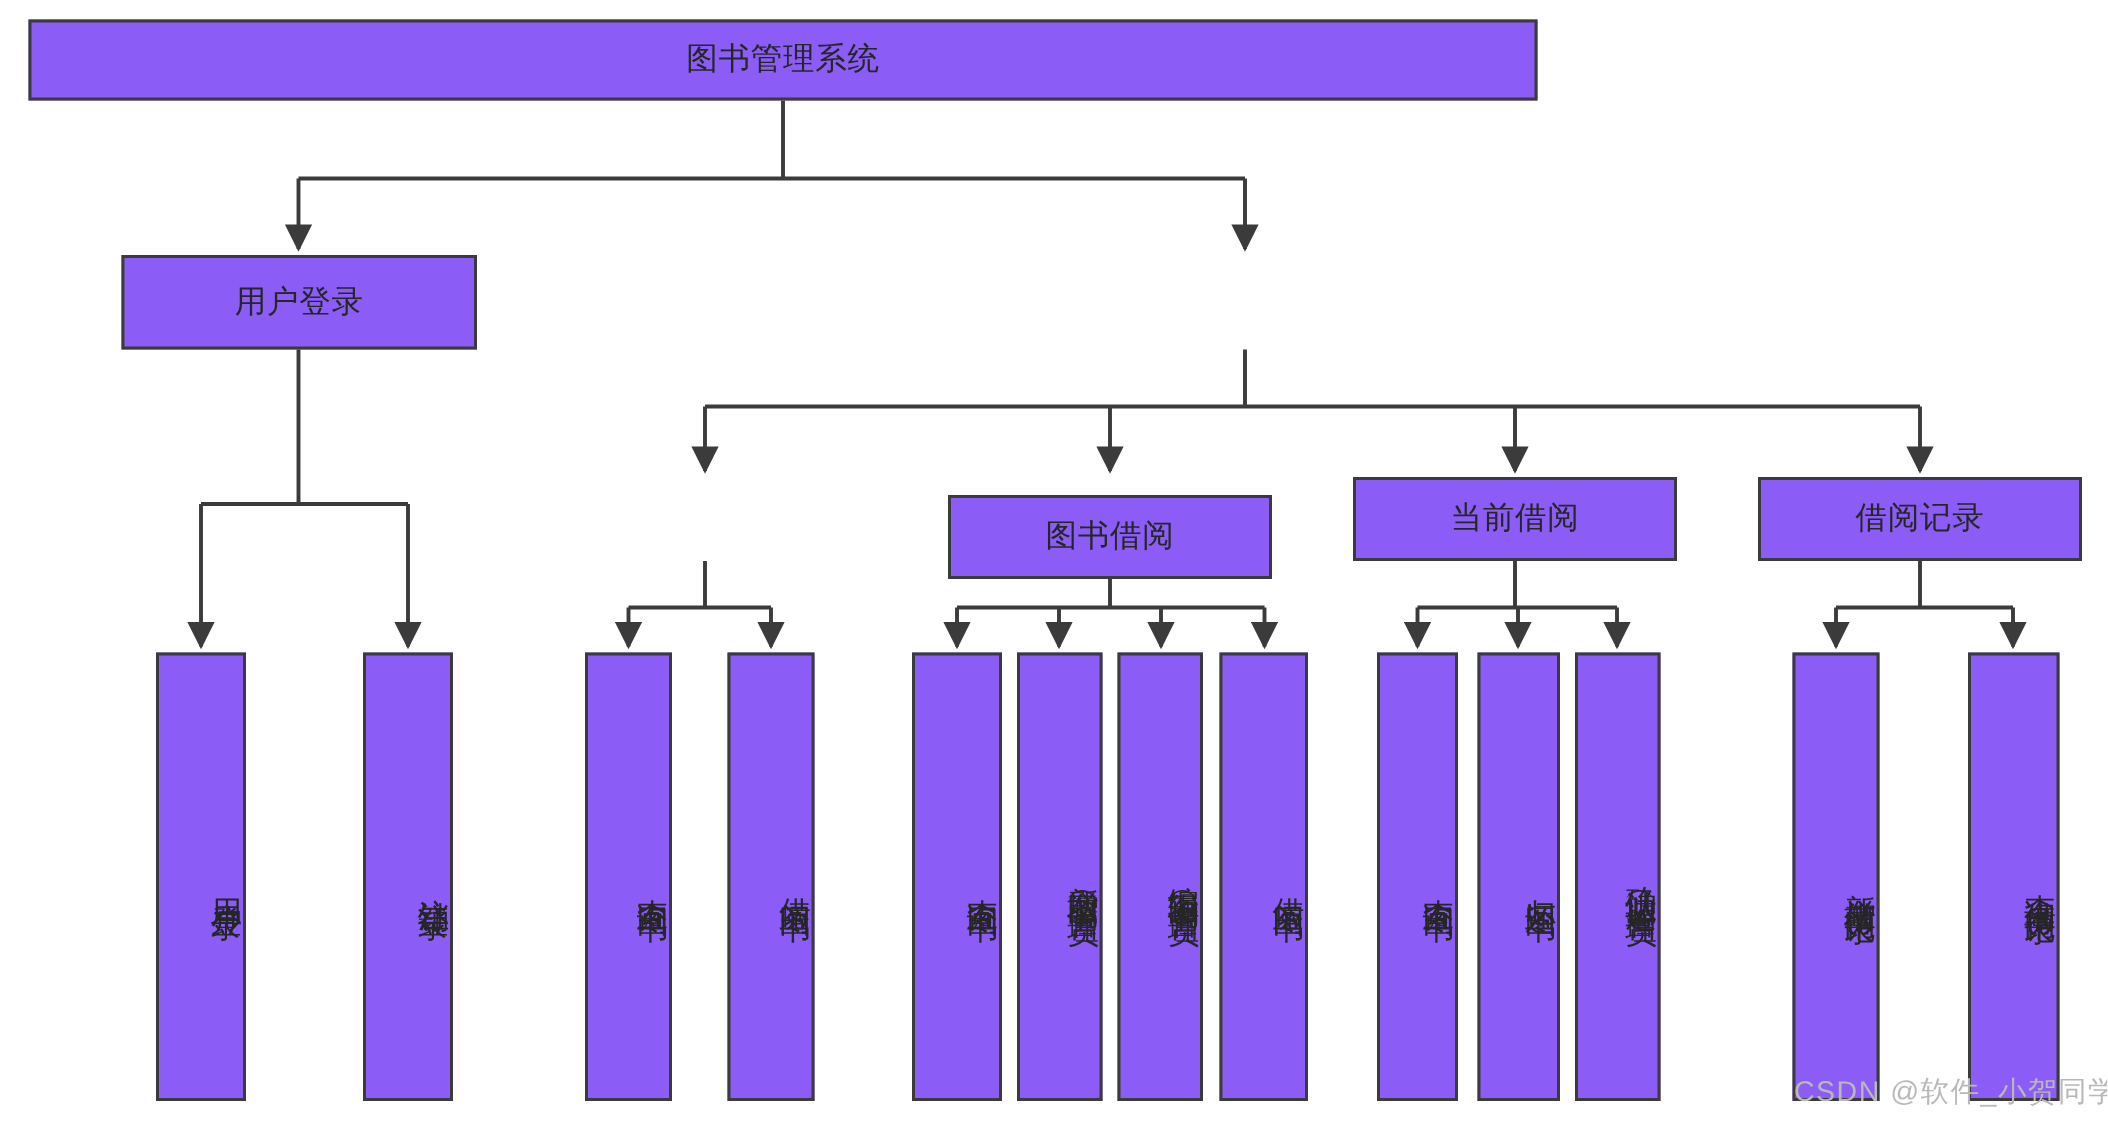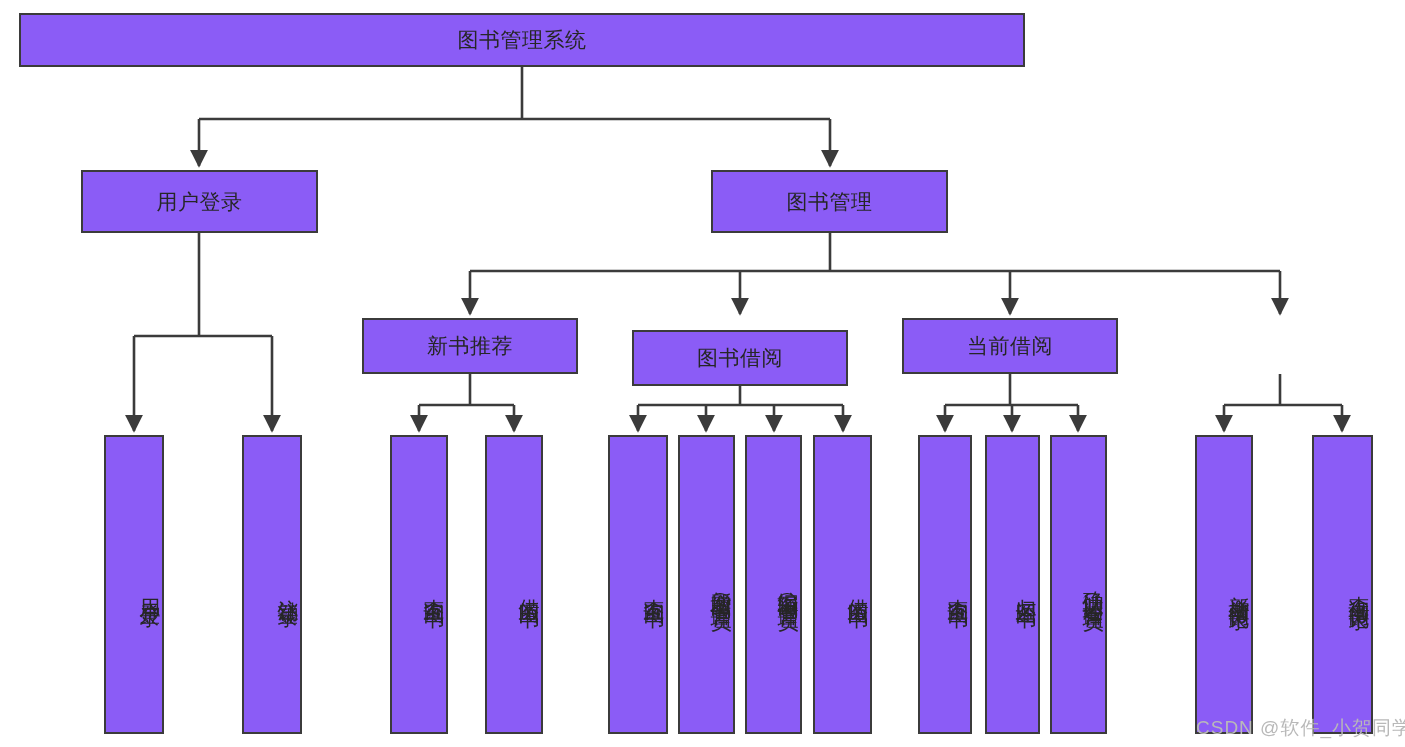--- a/index.html
+++ b/index.html
@@ -120,32 +120,29 @@
     </g>
   </svg>
 
   <div class="node h" style="left:19px; top:13px; width:1006px; height:54px;">
     <span>图书管理系统</span>
   </div>
 
   <div class="node h" style="left:81px; top:170px; width:237px; height:63px;">
     <span>用户登录</span>
   </div>
-  <div class="node h" style="left:711px; top:170px; width:237px; height:63px;">
-    <span>图书管理</span>
-  </div>
 
-  <div class="node h" style="left:362px; top:318px; width:216px; height:56px;">
-    <span>新书推荐</span>
-  </div>
   <div class="node h" style="left:632px; top:330px; width:216px; height:56px;">
     <span>图书借阅</span>
   </div>
   <div class="node h" style="left:902px; top:318px; width:216px; height:56px;">
     <span>当前借阅</span>
+  </div>
+  <div class="node h" style="left:1172px; top:318px; width:216px; height:56px;">
+    <span>借阅记录</span>
   </div>
 
   <div class="node v" style="left:104px; top:435px; width:60px; height:299px;">
     <span class="vtext">用户登录</span>
   </div>
   <div class="node v" style="left:242px; top:435px; width:60px; height:299px;">
     <span class="vtext">注销登录</span>
   </div>
 
   <div class="node v" style="left:390px; top:435px; width:58px; height:299px;">

